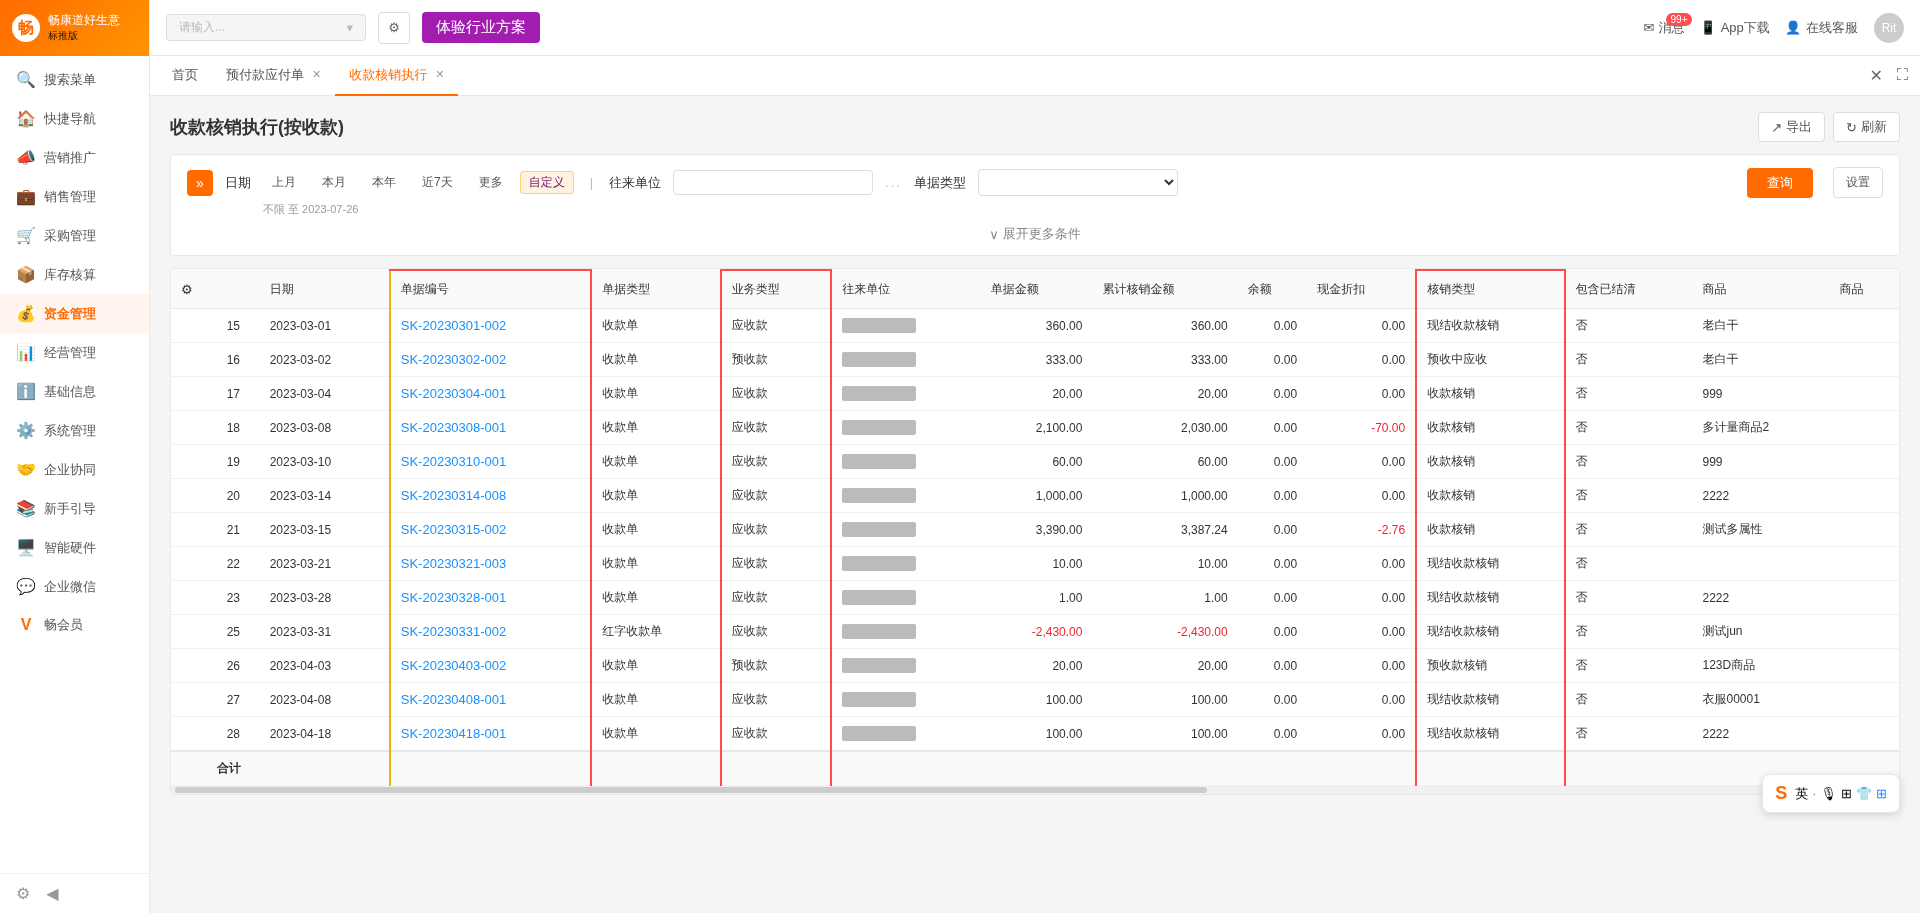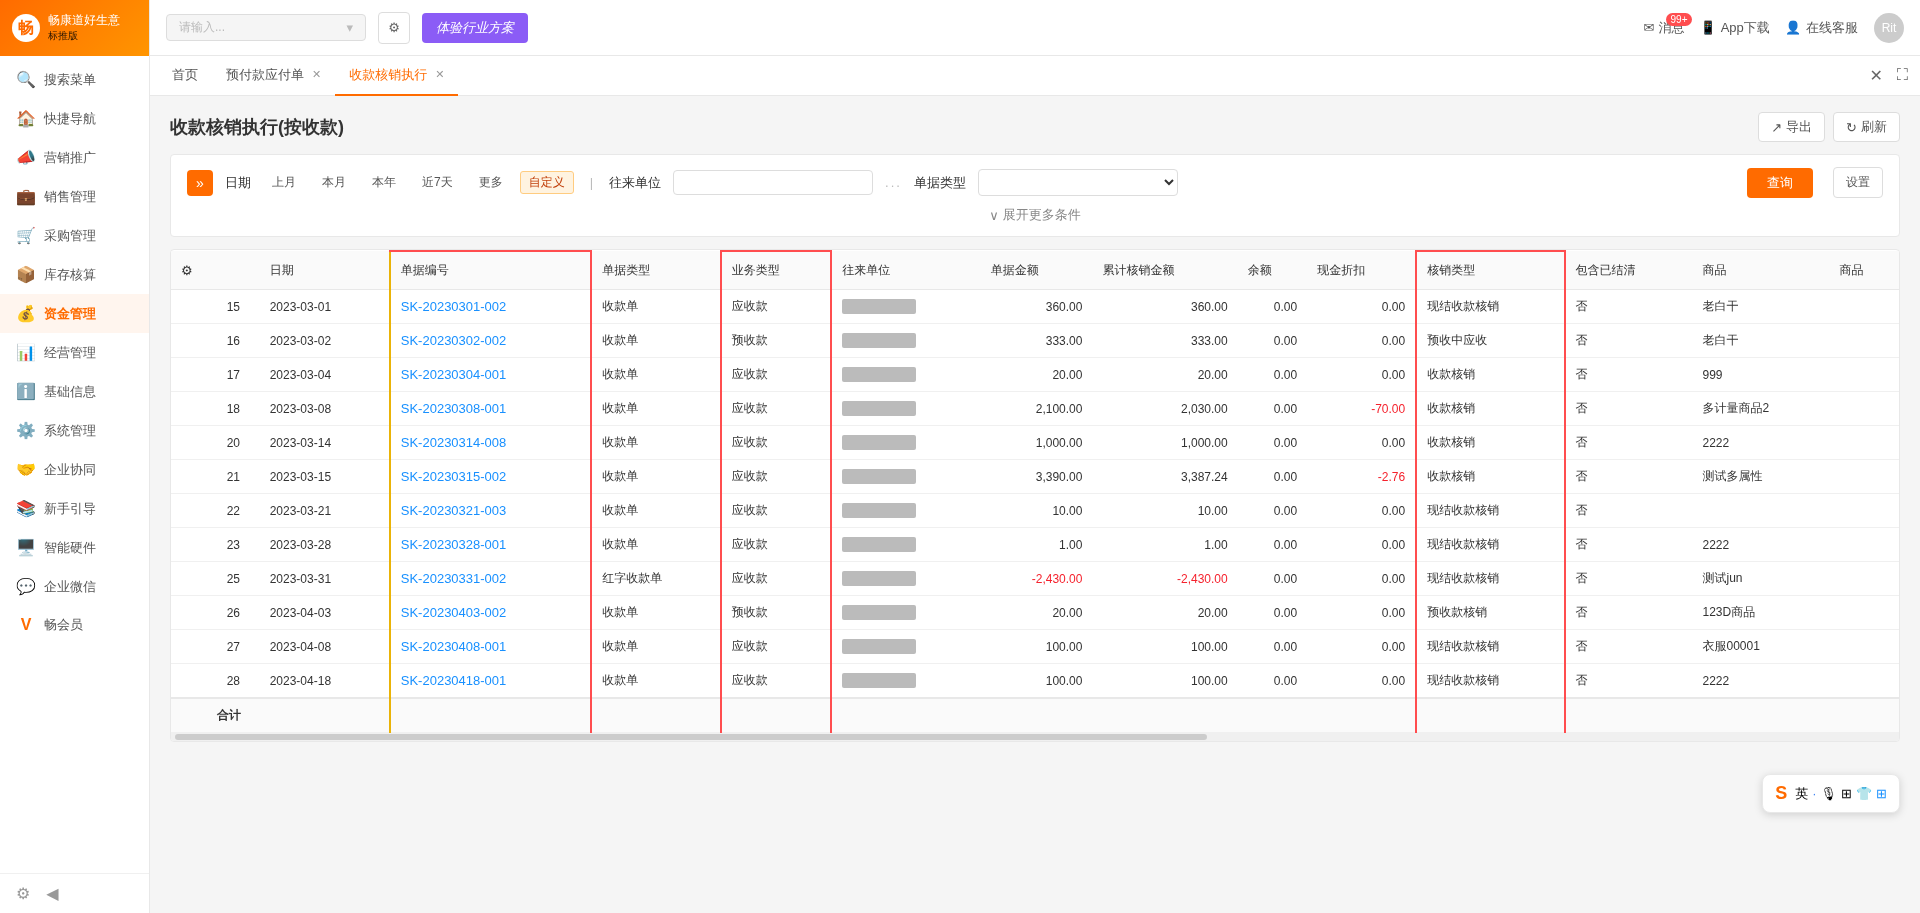--- a/index.html
+++ b/index.html
@@ -59,22 +59,22 @@
     .topbar-breadcrumb {
       background: #f5f5f5; border: 1px solid #ddd; border-radius: 4px;
       padding: 4px 12px; color: #666; font-size: 12px; display: flex; align-items: center; gap: 4px;
       width: 200px;
     }
     .topbar-settings-btn {
       width: 32px; height: 32px; display: flex; align-items: center; justify-content: center;
       border: 1px solid #ddd; border-radius: 4px; cursor: pointer; color: #666;
     }
     .topbar-solution-btn {
-      background: #8b5cf6; color: #fff; padding: 6px 14px;
-      border-radius: 4px; cursor: pointer; font-size: 13px; font-style: italic;
+      background: #a21caf; color: #fff; padding: 6px 14px;
+      border-radius: 4px; cursor: pointer; font-size: 15px;
     }
     .topbar-right { margin-left: auto; display: flex; align-items: center; gap: 16px; }
     .topbar-msg { position: relative; cursor: pointer; display: flex; align-items: center; gap: 4px; color: #555; }
     .topbar-badge {
       background: #ff4d4f; color: #fff; border-radius: 10px;
       padding: 1px 5px; font-size: 10px; position: absolute; top: -6px; right: -8px;
     }
     .topbar-app { cursor: pointer; display: flex; align-items: center; gap: 4px; color: #555; }
     .topbar-service { cursor: pointer; display: flex; align-items: center; gap: 4px; color: #555; }
     .topbar-avatar {
@@ -122,21 +122,21 @@
       width: 26px; height: 26px; cursor: pointer; font-size: 14px;
       display: flex; align-items: center; justify-content: center;
     }
     .filter-label { color: #333; font-weight: 500; }
     .filter-date-options { display: flex; gap: 8px; align-items: center; }
     .filter-date-btn {
       padding: 2px 8px; border-radius: 3px; cursor: pointer; color: #555; font-size: 12px;
       border: 1px solid transparent;
     }
     .filter-date-custom {
-      background: #fff3e0; color: #c2410c; border: 1px solid #ffcc80;
+      background: #fff3e0; color: #701a75; border: 1px solid #ffcc80;
       padding: 2px 8px; border-radius: 3px; cursor: pointer; font-size: 12px;
     }
     .filter-date-range { font-size: 11px; color: #999; }
     .filter-input {
       border: 1px solid #ddd; border-radius: 4px; padding: 4px 10px;
       width: 200px; outline: none; color: #333;
     }
     .filter-select {
       border: 1px solid #ddd; border-radius: 4px; padding: 4px 10px;
       width: 200px; outline: none; color: #333; background: #fff;
@@ -368,20 +368,25 @@
         <span style="color:#bbb;margin:0 4px;">|</span>
         <span class="filter-label">往来单位</span>
         <input class="filter-input" type="text" value="" style="">
         <span class="filter-dots">...</span>
         <span class="filter-label">单据类型</span>
         <select class="filter-select">
           <option></option>
         </select>
         <button class="filter-query-btn">查询</button>
         <button class="filter-settings-btn">设置</button>
+      </div>
+      <div class="filter-row" style="margin-top:4px;">
+        <span style="width:26px;"></span>
+        <span style="width:26px;"></span>
+        <span class="filter-date-range">不限 至 2023-07-26</span>
       </div>
       <div class="filter-expand">
         <span>∨</span>
         <span>展开更多条件</span>
       </div>
     </div>
 
     <div class="table-container">
       <div class="table-wrap">
         <table>
@@ -470,20 +475,37 @@
       <td class="col-amount">2,030.00</td>
       <td class="col-amount">0.00</td>
       <td class="text-red col-amount">-70.00</td>
       <td class="col-cancel-type">收款核销</td>
       <td>否</td>
       <td>多计量商品2</td>
       <td></td>
     </tr>
               <tr>
       <td class="col-num"></td>
+      <td class="col-num">19</td>
+      <td>2023-03-10</td>
+      <td class="col-bill-no"><a class="link-text">SK-20230310-001</a></td>
+      <td>收款单</td>
+      <td class="col-biz-type">应收款</td>
+      <td><span class="blurred">████████</span></td>
+      <td class="col-amount">60.00</td>
+      <td class="col-amount">60.00</td>
+      <td class="col-amount">0.00</td>
+      <td class="col-amount">0.00</td>
+      <td class="col-cancel-type">收款核销</td>
+      <td>否</td>
+      <td>999</td>
+      <td></td>
+    </tr>
+              <tr>
+      <td class="col-num"></td>
       <td class="col-num">20</td>
       <td>2023-03-14</td>
       <td class="col-bill-no"><a class="link-text">SK-20230314-008</a></td>
       <td>收款单</td>
       <td class="col-biz-type">应收款</td>
       <td><span class="blurred">████████</span></td>
       <td class="col-amount">1,000.00</td>
       <td class="col-amount">1,000.00</td>
       <td class="col-amount">0.00</td>
       <td class="col-amount">0.00</td>

